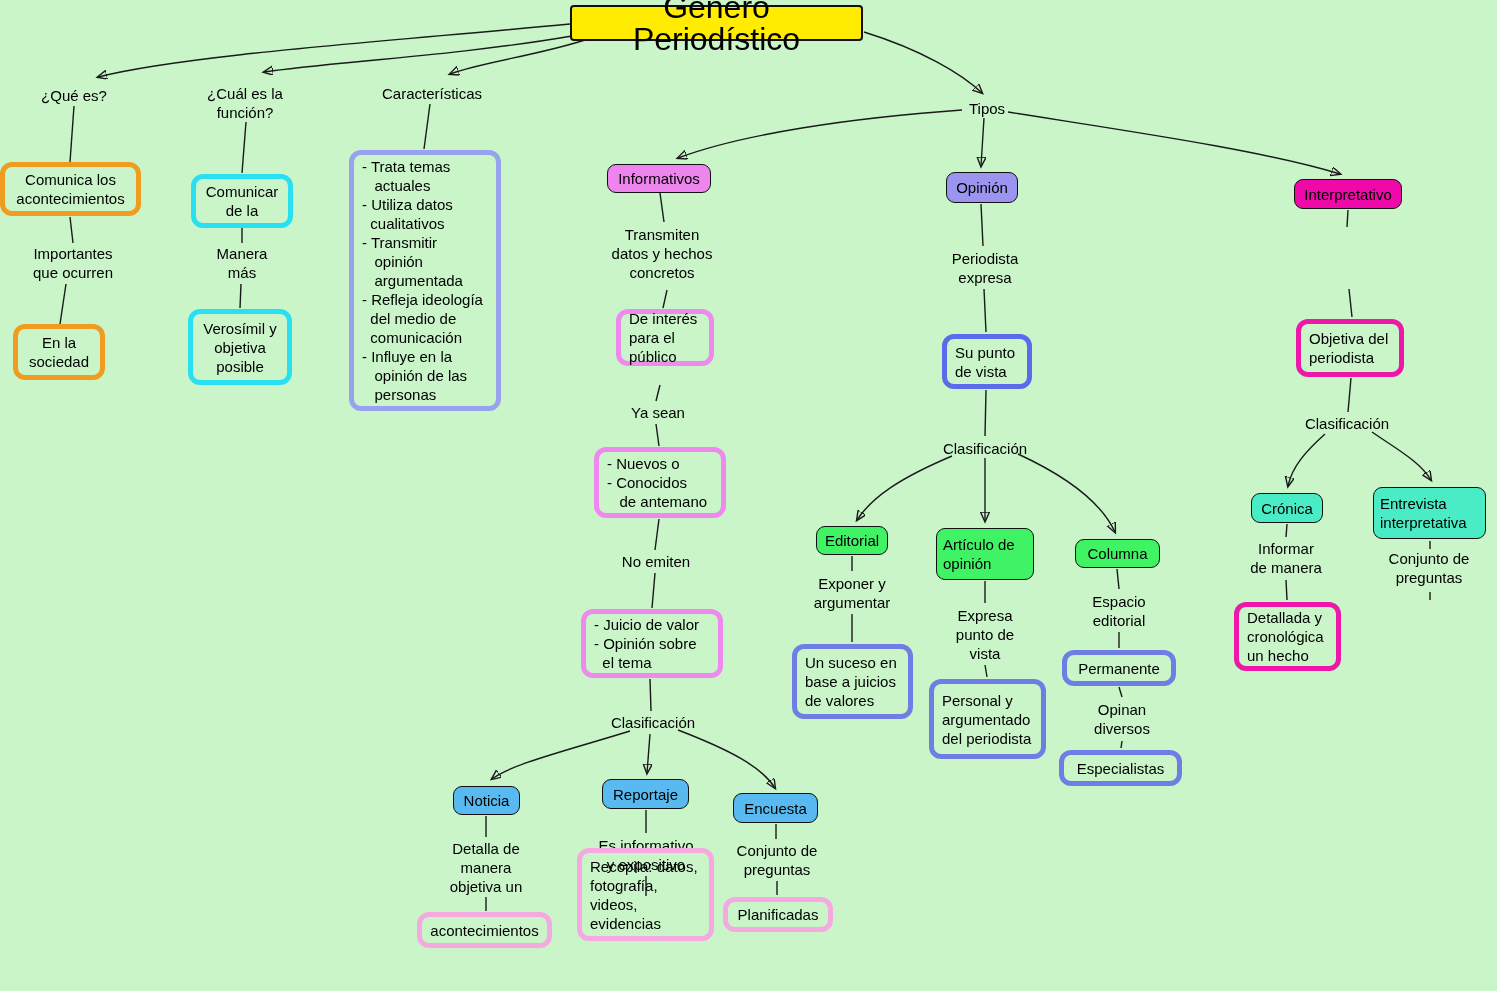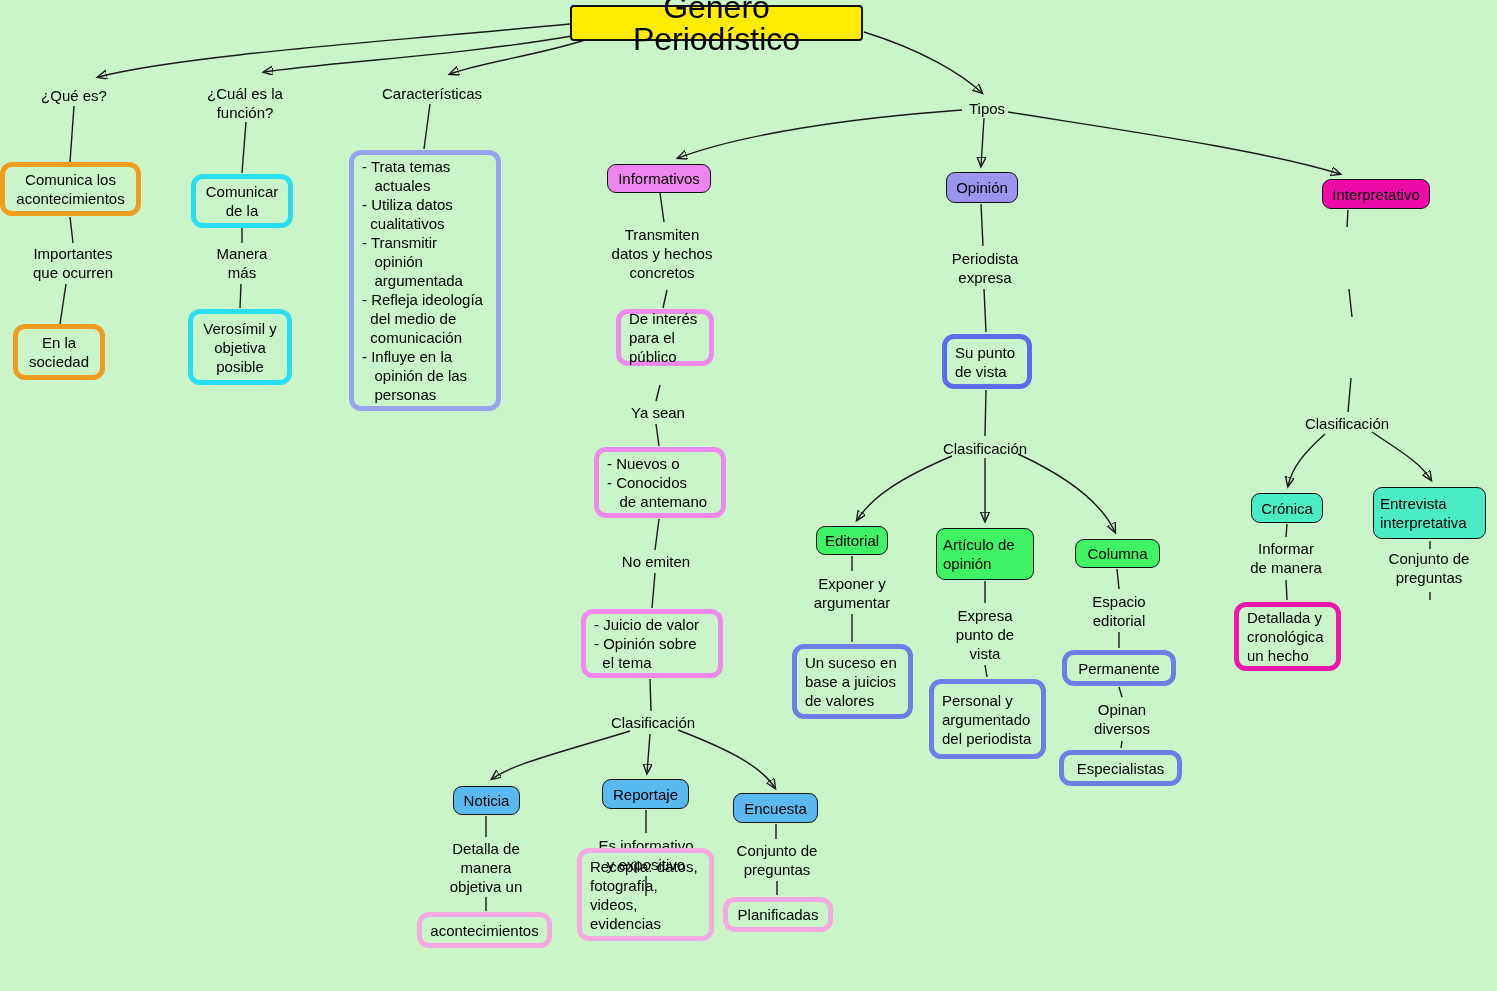--- a/index.html
+++ b/index.html
@@ -200,21 +200,23 @@
 del periodista</div>
 
   <div class="fb f-green" style="left:1075px;top:539px;width:85px;height:29px;">Columna</div>
   <div class="lbl" style="left:1069px;top:592px;width:100px;">Espacio
 editorial</div>
   <div class="ob b-bluepurple" style="left:1062px;top:650px;width:114px;height:36px;">Permanente</div>
   <div class="lbl" style="left:1072px;top:700px;width:100px;">Opinan
 diversos</div>
   <div class="ob b-bluepurple" style="left:1059px;top:750px;width:123px;height:36px;">Especialistas</div>
 
-  <div class="fb f-magenta" style="left:1294px;top:179px;width:108px;height:30px;margin-left:28px;">Interpretativo</div>
+  <div class="fb f-magenta" style="left:1294px;top:179px;width:108px;height:30px;">Interpretativo</div>
+  <div class="ob la b-magenta" style="left:1296px;top:319px;width:108px;height:58px;">Objetiva del
+periodista</div>
   <div class="lbl" style="left:1287px;top:414px;width:120px;">Clasificación</div>
 
   <div class="fb f-turquoise" style="left:1251px;top:493px;width:72px;height:30px;">Crónica</div>
   <div class="lbl" style="left:1236px;top:539px;width:100px;">Informar
 de manera</div>
   <div class="ob la b-magenta" style="left:1234px;top:602px;width:107px;height:69px;">Detallada y
 cronológica
 un hecho</div>
 
   <div class="fb la f-turquoise" style="left:1373px;top:487px;width:113px;height:52px;">Entrevista

